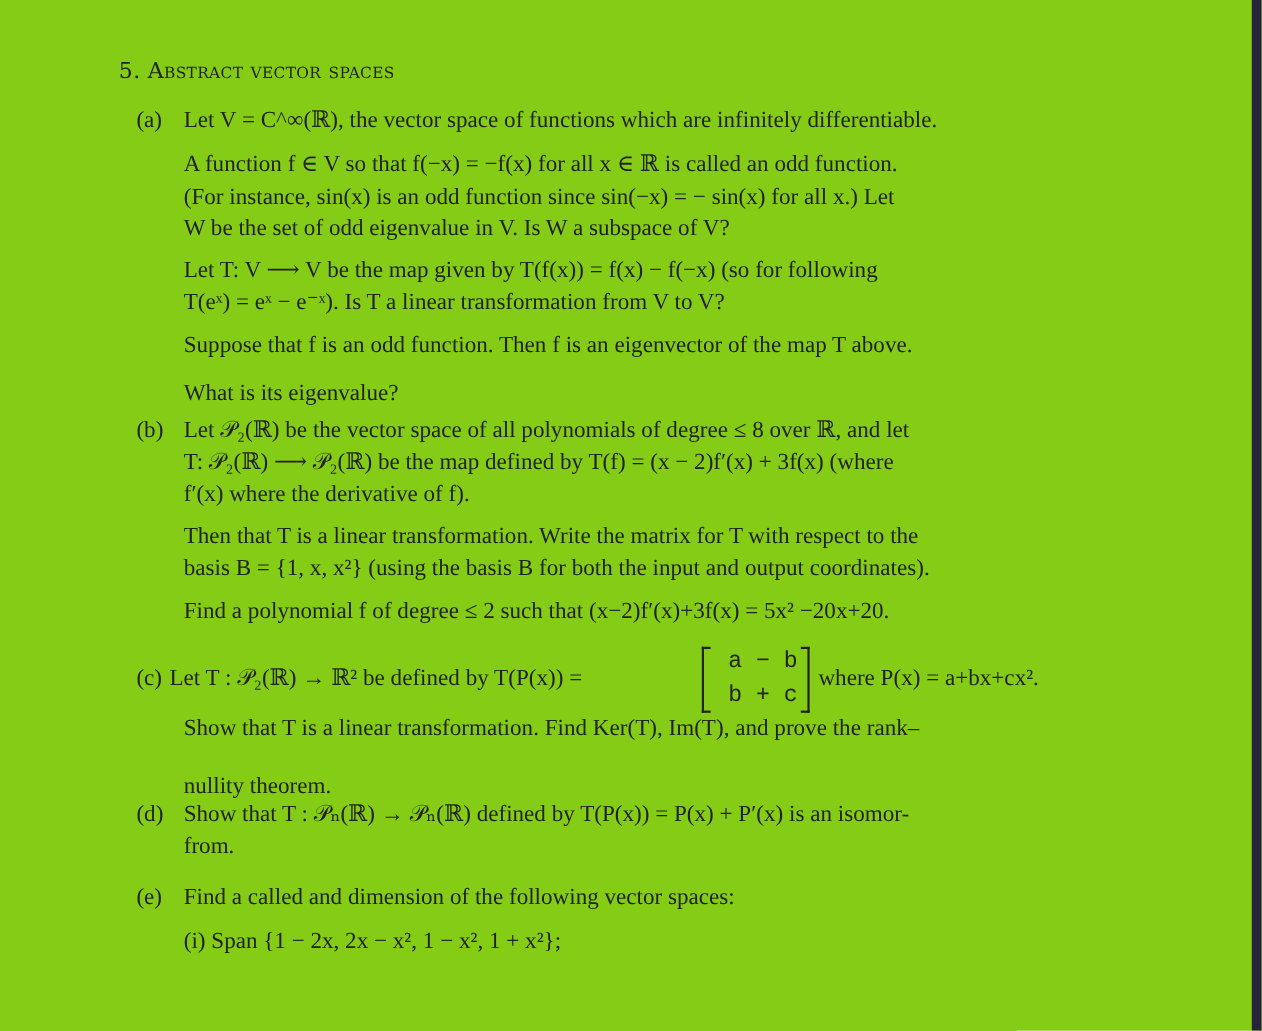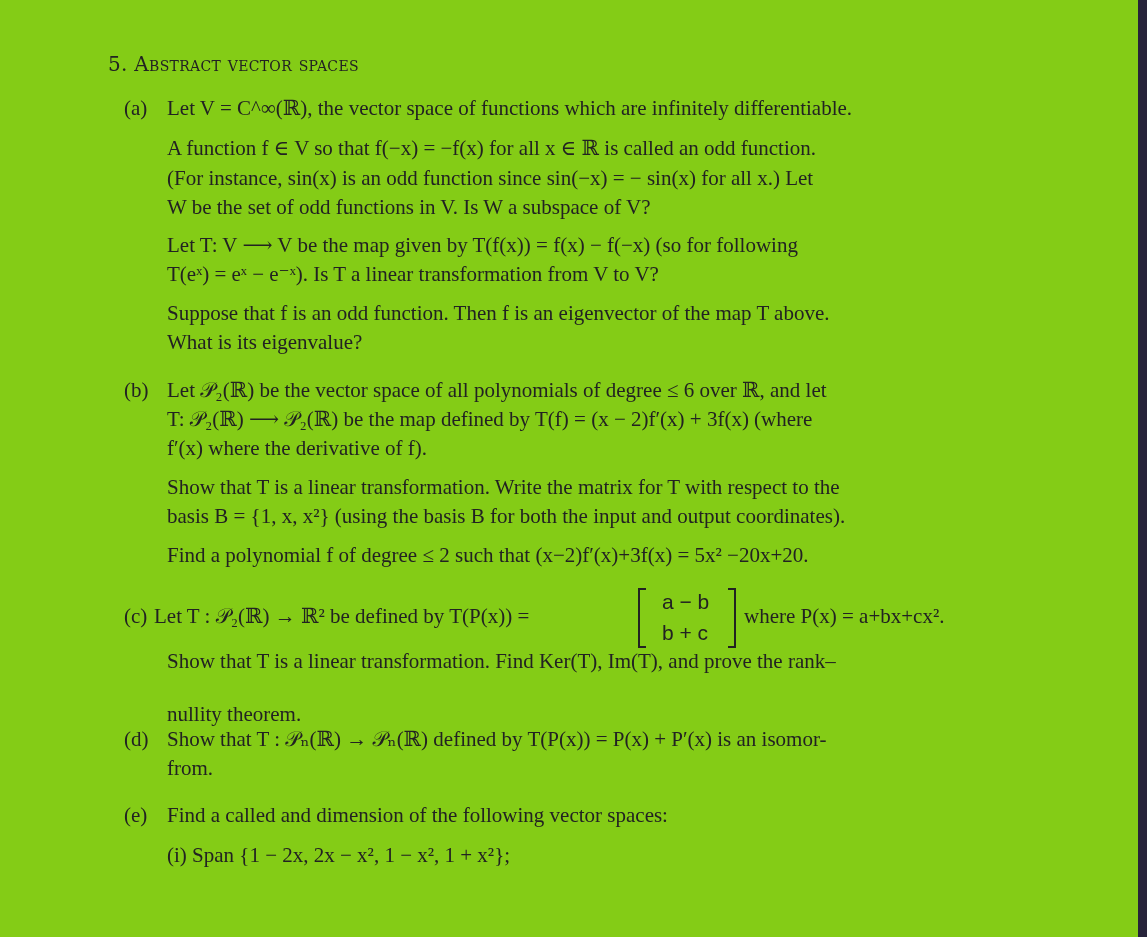--- a/index.html
+++ b/index.html
@@ -9,49 +9,49 @@
     font-family:"DejaVu Serif","Liberation Serif",serif;
     font-size:19.5px;
   }
   .page { position:absolute; left:0; top:0; width:1120px; height:937px; background:#84cc16;padding-left:46px; }
   .edge { position:absolute; left:1138px; top:0; width:9px; height:937px; background:#27233a; }
   .scroll-track { position:absolute; left:1118px; top:0; width:14px; height:937px; }
   .section-title { position:absolute; left:108px; top:52px; font-size:20px; letter-spacing:0.3px; }
   .sc { font-variant: small-caps; }
   .line { position:absolute; white-space:nowrap; line-height:1; font-family:"Liberation Serif","DejaVu Serif",serif; font-size:21px; }
   .lbl { position:absolute; font-family:"Liberation Serif",serif; font-size:21px; line-height:1; }
-  .mat { position:absolute; font-family:Liberation Sans, sans-serif; font-size:21px; }
+  .mat { position:absolute; font-family:Liberation Mono, monospace; font-size:21px; }
   .br { position:absolute; border:2px solid #222; width:6px; height:56px; }
   .brl { border-right:none; }
   .brr { border-left:none; }
 </style>
 </head>
 <body>
 
 <div class="page">
   <div class="section-title">
     <span>5.</span>
     <span class="sc">Abstract vector spaces</span>
   </div>
 
   <div class="lbl" style="left:124px;top:98px">(a)</div>
   <div class="line" style="left:167px;top:98px">Let V = C^∞(ℝ), the vector space of functions which are infinitely differentiable.</div>
   <div class="line" style="left:167px;top:138px">A function f ∈ V so that f(−x) = −f(x) for all x ∈ ℝ is called an odd function.</div>
   <div class="line" style="left:167px;top:168px">(For instance, sin(x) is an odd function since sin(−x) = − sin(x) for all x.) Let</div>
-  <div class="line" style="left:167px;top:197px">W be the set of odd functions in V. Is W a subspace of V?</div>
+  <div class="line" style="left:167px;top:197px">W be the set of odd eigenvalue in V. Is W a subspace of V?</div>
   <div class="line" style="left:167px;top:235px">Let T: V ⟶ V be the map given by T(f(x)) = f(x) − f(−x) (so for following</div>
   <div class="line" style="left:167px;top:264px">T(eˣ) = eˣ − e⁻ˣ). Is T a linear transformation from V to V?</div>
   <div class="line" style="left:167px;top:303px">Suppose that f is an odd function. Then f is an eigenvector of the map T above.</div>
-  <div class="line" style="left:167px;top:332px">What is its eigenvalue?</div>
+  <div class="line" style="left:167px;top:347px">What is its eigenvalue?</div>
 
   <div class="lbl" style="left:124px;top:380px">(b)</div>
-  <div class="line" style="left:167px;top:380px">Let 𝒫₂(ℝ) be the vector space of all polynomials of degree ≤ 6 over ℝ, and let</div>
+  <div class="line" style="left:167px;top:380px">Let 𝒫₂(ℝ) be the vector space of all polynomials of degree ≤ 8 over ℝ, and let</div>
   <div class="line" style="left:167px;top:409px">T: 𝒫₂(ℝ) ⟶ 𝒫₂(ℝ) be the map defined by T(f) = (x − 2)f′(x) + 3f(x) (where</div>
   <div class="line" style="left:167px;top:438px">f′(x) where the derivative of f).</div>
-  <div class="line" style="left:167px;top:477px">Show that T is a linear transformation. Write the matrix for T with respect to the</div>
+  <div class="line" style="left:167px;top:477px">Then that T is a linear transformation. Write the matrix for T with respect to the</div>
   <div class="line" style="left:167px;top:506px">basis B = {1, x, x²} (using the basis B for both the input and output coordinates).</div>
   <div class="line" style="left:167px;top:545px">Find a polynomial f of degree ≤ 2 such that (x−2)f′(x)+3f(x) = 5x² −20x+20.</div>
 
   <div class="lbl" style="left:124px;top:606px">(c)</div>
   <div class="line" style="left:154px;top:606px">Let T : 𝒫₂(ℝ) → ℝ² be defined by T(P(x)) =</div>
   <div class="br brl" style="left:638px;top:588px"></div>
   <div class="mat" style="left:662px;top:590px">a − b</div>
   <div class="mat" style="left:662px;top:621px">b + c</div>
   <div class="br brr" style="left:728px;top:588px"></div>
   <div class="line" style="left:744px;top:606px">where P(x) = a+bx+cx².</div>

